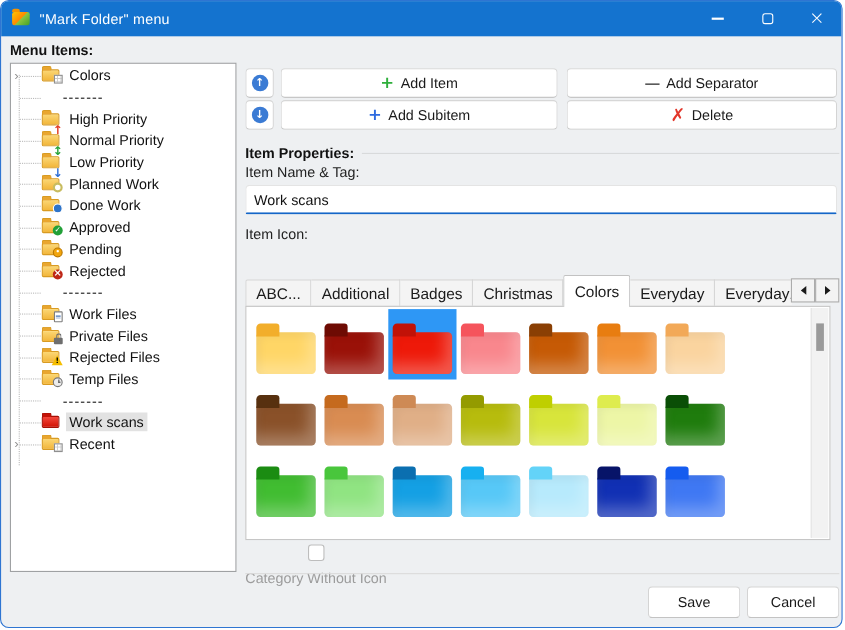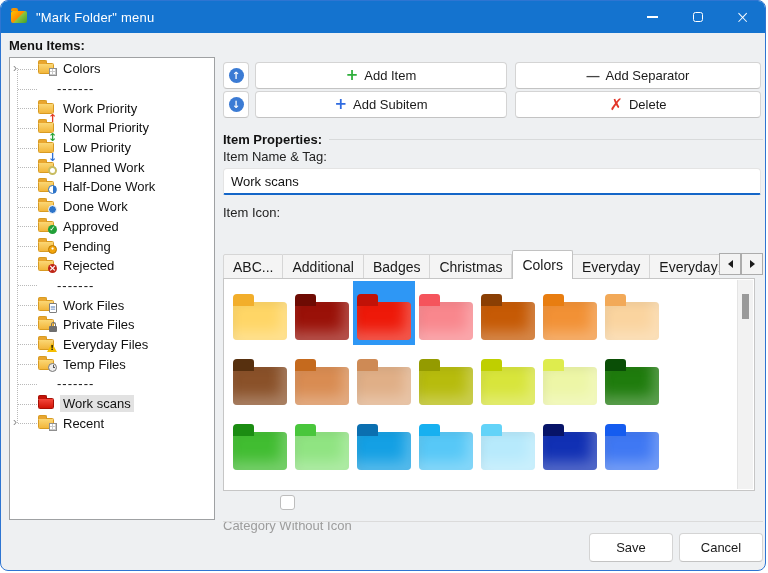--- a/index.html
+++ b/index.html
@@ -128,21 +128,21 @@
           </span>
           <span class="tlabel">Colors</span>
         </div>
         <div class="trow">
           <span class="tlabel tsep">-------</span>
         </div>
         <div class="trow">
           <span class="tfold">
             <span class="bg b-arrow-up-red"></span>
           </span>
-          <span class="tlabel">Work Priority</span>
+          <span class="tlabel">High Priority</span>
         </div>
         <div class="trow">
           <span class="tfold">
             <span class="bg b-arrows-green"></span>
           </span>
           <span class="tlabel">Normal Priority</span>
         </div>
         <div class="trow">
           <span class="tfold">
             <span class="bg b-arrow-down-blue"></span>
@@ -150,26 +150,20 @@
           <span class="tlabel">Low Priority</span>
         </div>
         <div class="trow">
           <span class="tfold">
             <span class="bg b-circle-hollow"></span>
           </span>
           <span class="tlabel">Planned Work</span>
         </div>
         <div class="trow">
           <span class="tfold">
-            <span class="bg b-circle-half"></span>
-          </span>
-          <span class="tlabel">Half-Done Work</span>
-        </div>
-        <div class="trow">
-          <span class="tfold">
             <span class="bg b-circle-filled"></span>
           </span>
           <span class="tlabel">Done Work</span>
         </div>
         <div class="trow">
           <span class="tfold">
             <span class="bg b-check-green"></span>
           </span>
           <span class="tlabel">Approved</span>
         </div>
@@ -197,21 +191,21 @@
         <div class="trow">
           <span class="tfold">
             <span class="bg b-lock"></span>
           </span>
           <span class="tlabel">Private Files</span>
         </div>
         <div class="trow">
           <span class="tfold">
             <span class="bg b-warning"></span>
           </span>
-          <span class="tlabel">Everyday Files</span>
+          <span class="tlabel">Rejected Files</span>
         </div>
         <div class="trow">
           <span class="tfold">
             <span class="bg b-clock"></span>
           </span>
           <span class="tlabel">Temp Files</span>
         </div>
         <div class="trow">
           <span class="tlabel tsep">-------</span>
         </div>

